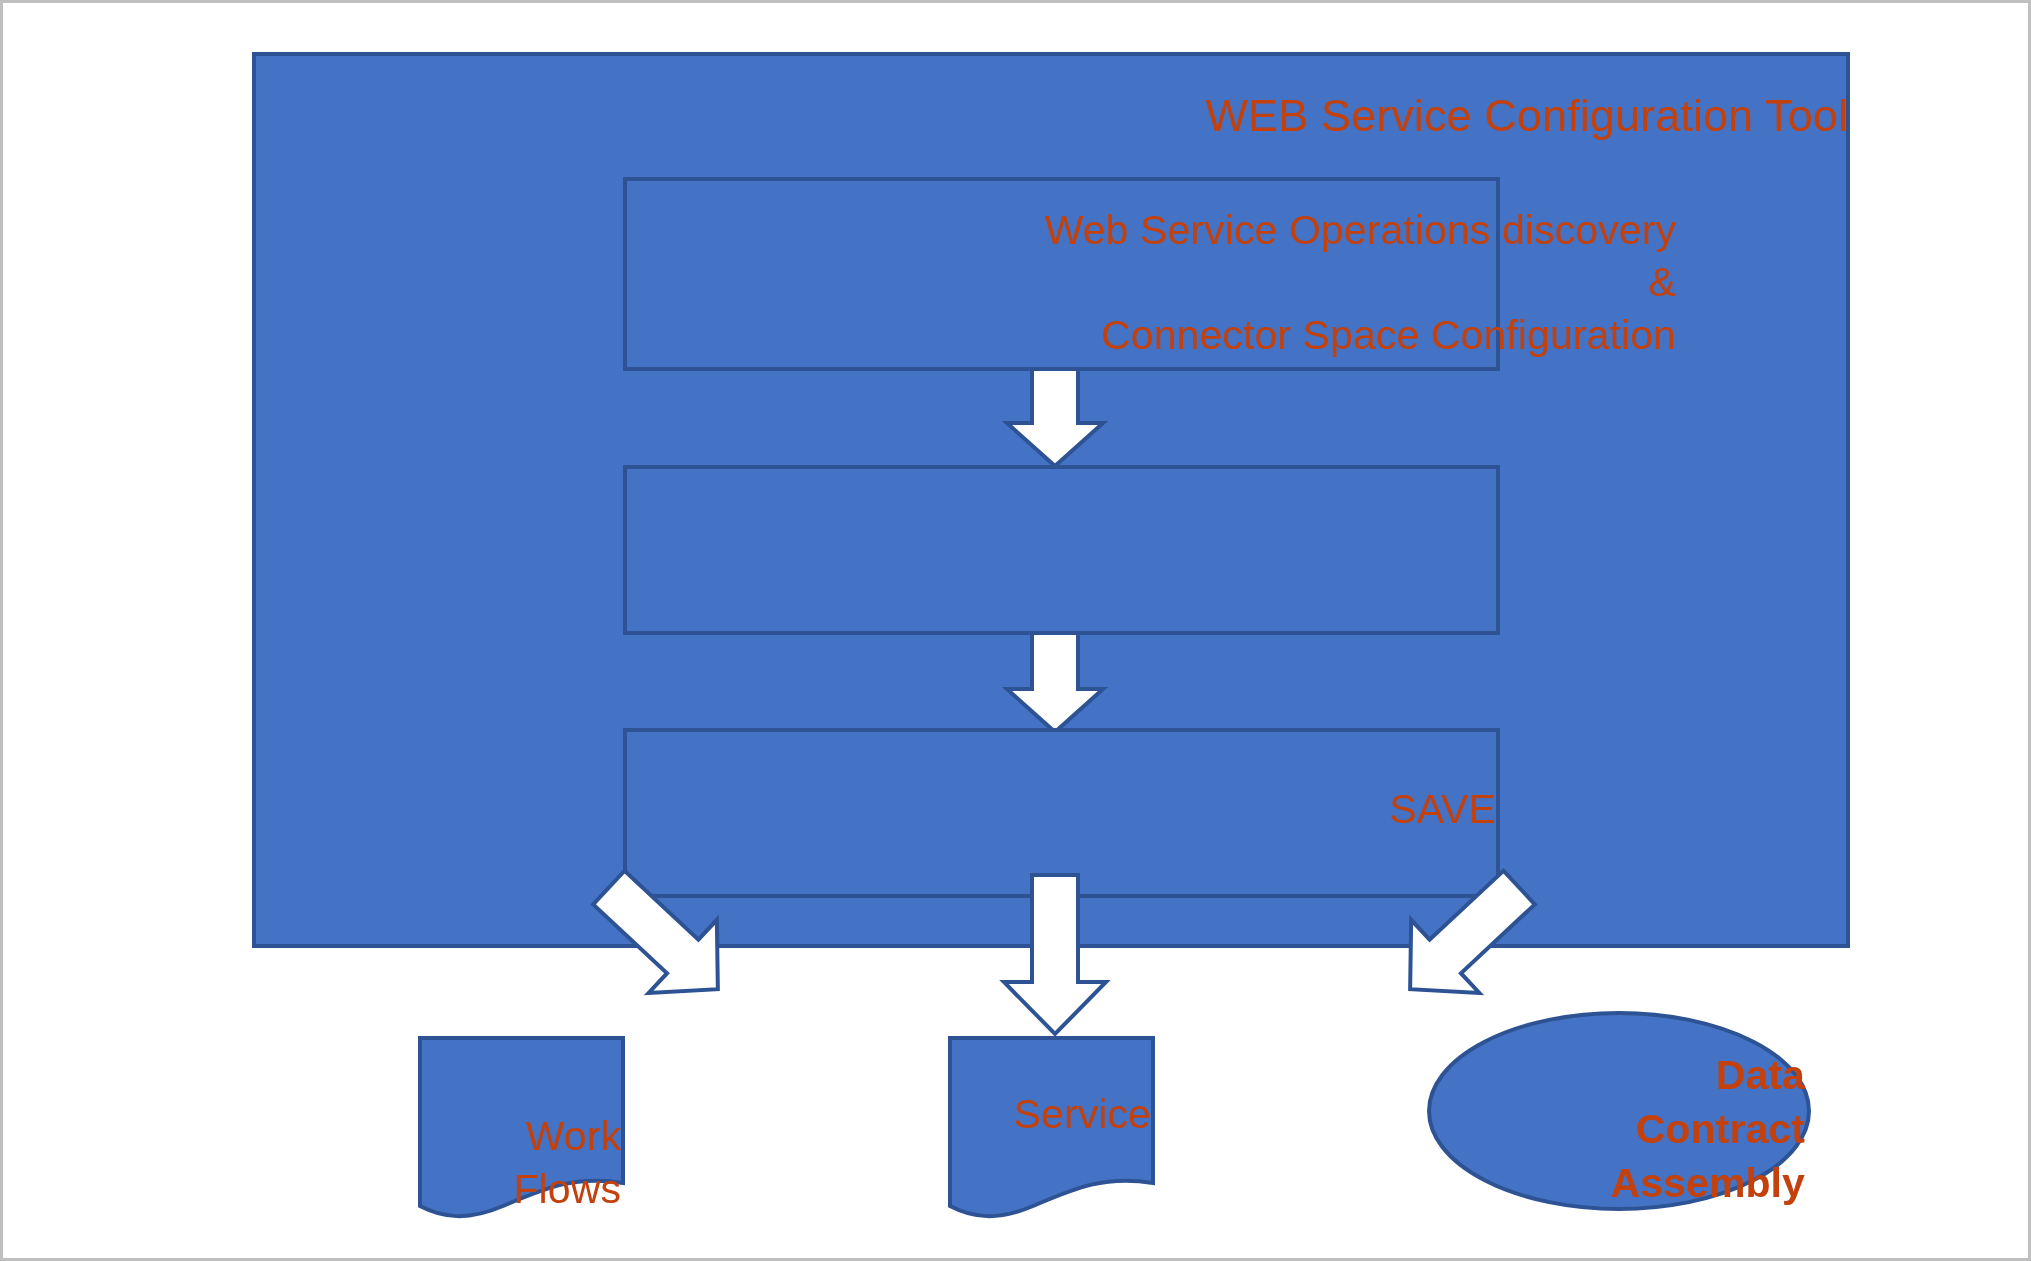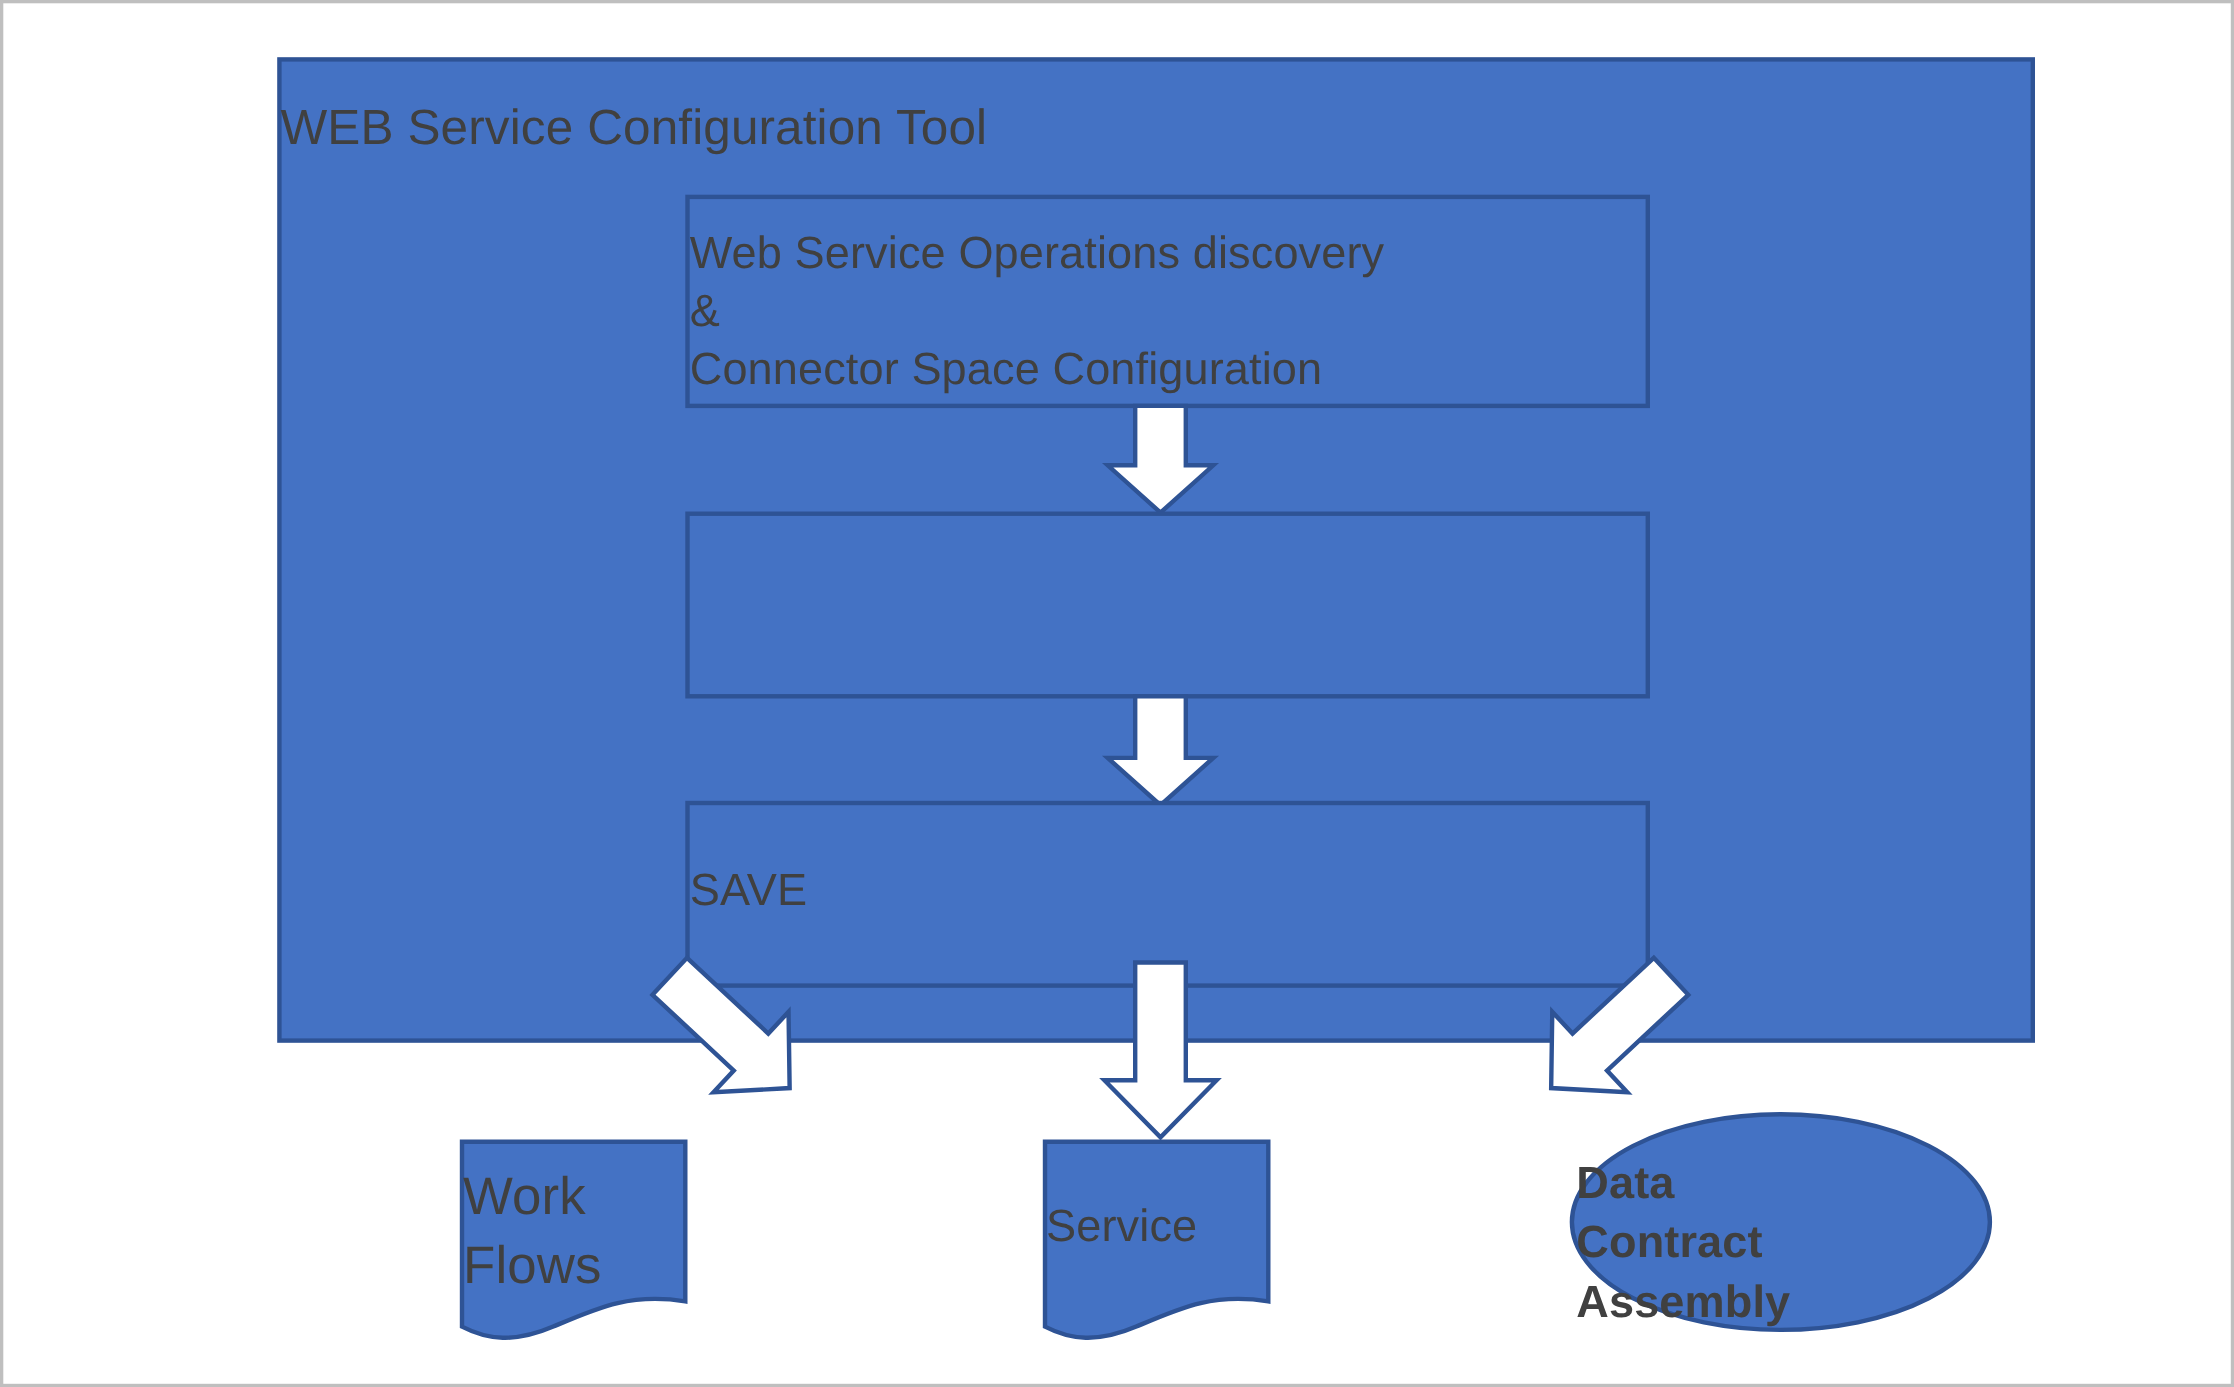--- a/index.html
+++ b/index.html
@@ -22,22 +22,22 @@
   #diagram-svg {
     position: absolute;
     left: 0;
     top: 0;
     width: 2031px;
     height: 1261px;
     display: block;
   }
   .shape-label {
     position: absolute;
-    color: #404040;
-    text-align: left;
+    color: #c2410c;
+    text-align: right;
     line-height: 1.18;
     white-space: pre-line;
     pointer-events: none;
     font-weight: 400;
     letter-spacing: 0.1px;
   }
   #tool-title {
     left: 252px;
     top: 86px;
     width: 1593px;
@@ -58,23 +58,23 @@
     line-height: 1.28;
   }
   #box3-label {
     left: 624px;
     top: 782px;
     width: 869px;
     font-size: 41px;
   }
   #doc1-label {
     left: 418px;
-    top: 1055px;
+    top: 1107px;
     width: 200px;
-    font-size: 48px;
+    font-size: 41px;
     line-height: 1.3;
   }
   #doc2-label {
     left: 948px;
     top: 1085px;
     width: 200px;
     font-size: 41px;
     line-height: 1.3;
   }
   #ellipse-label {

